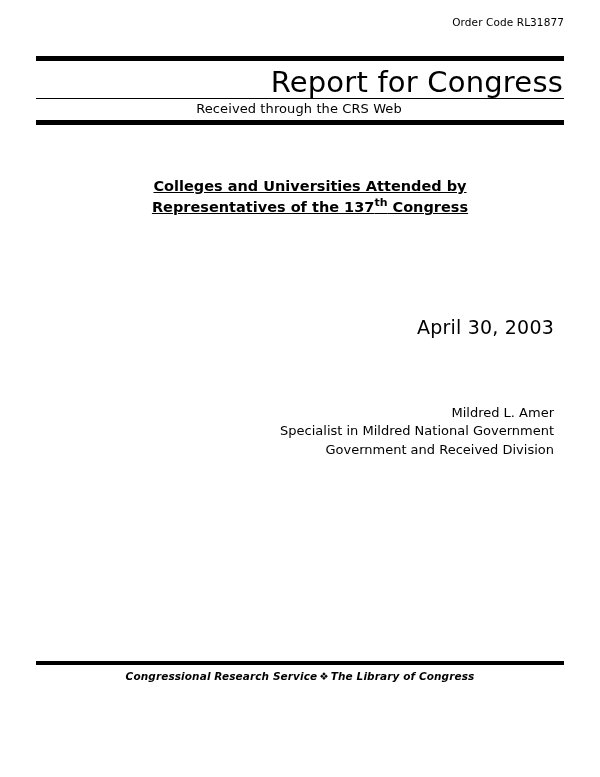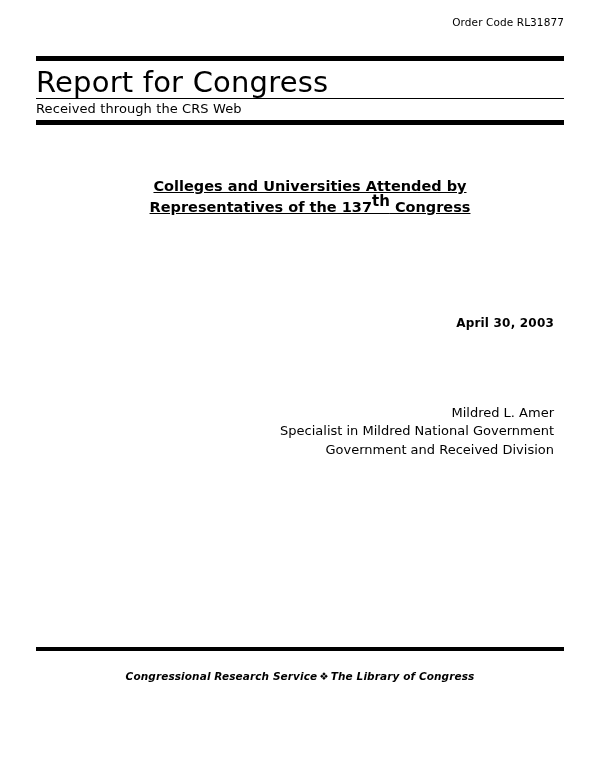--- a/index.html
+++ b/index.html
@@ -43,35 +43,36 @@
   .rule-thick-top {
     height: 5px;
     background: #000000;
     width: 100%;
   }
   .masthead-body {
     position: relative;
     padding-top: 6px;
   }
   .report-title {
+    text-align: right;
     font-size: 29px;
     font-weight: normal;
     letter-spacing: 0.2px;
     line-height: 1.05;
     padding-right: 1px;
     font-family: "DejaVu Sans", sans-serif;
   }
   .rule-hair {
     height: 1px;
     background: #000000;
     width: 100%;
     margin-top: 1px;
   }
   .report-subtitle {
-    text-align: left;
+    text-align: center;
     font-size: 13px;
     padding-top: 2px;
     padding-right: 2px;
     letter-spacing: 0.1px;
   }
   .rule-thick-bottom {
     height: 5px;
     background: #000000;
     width: 100%;
     margin-top: 4px;
@@ -83,32 +84,32 @@
     top: 176px;
     left: 60px;
     right: 40px;
     text-align: center;
     font-size: 14.5px;
     font-weight: bold;
     line-height: 1.45;
     text-decoration: underline;
   }
   .doc-title sup {
-    font-size: 15px;
+    font-size: 11px;
     vertical-align: super;
     line-height: 0;
   }
 
   
   .doc-date {
     position: absolute;
     top: 316px;
     right: 46px;
-    font-size: 12px;
-    font-weight: bold;
+    font-size: 19px;
+    font-weight: normal;
     text-align: right;
     letter-spacing: 0.2px;
   }
 
   
   .author-block {
     position: absolute;
     top: 404px;
     right: 46px;
     text-align: right;
@@ -124,21 +125,21 @@
     right: 36px;
   }
   .footer .rule-thick-top {
     height: 4px;
   }
   .footer-text {
     text-align: center;
     font-size: 10.5px;
     font-weight: bold;
     font-style: italic;
-    padding-top: 19px;
+    padding-top: 5px;
     letter-spacing: 0.1px;
   }
   .footer-diamond {
     font-style: normal;
     font-weight: normal;
     padding: 0 2px;
   }
 </style>
 </head>
 <body>

